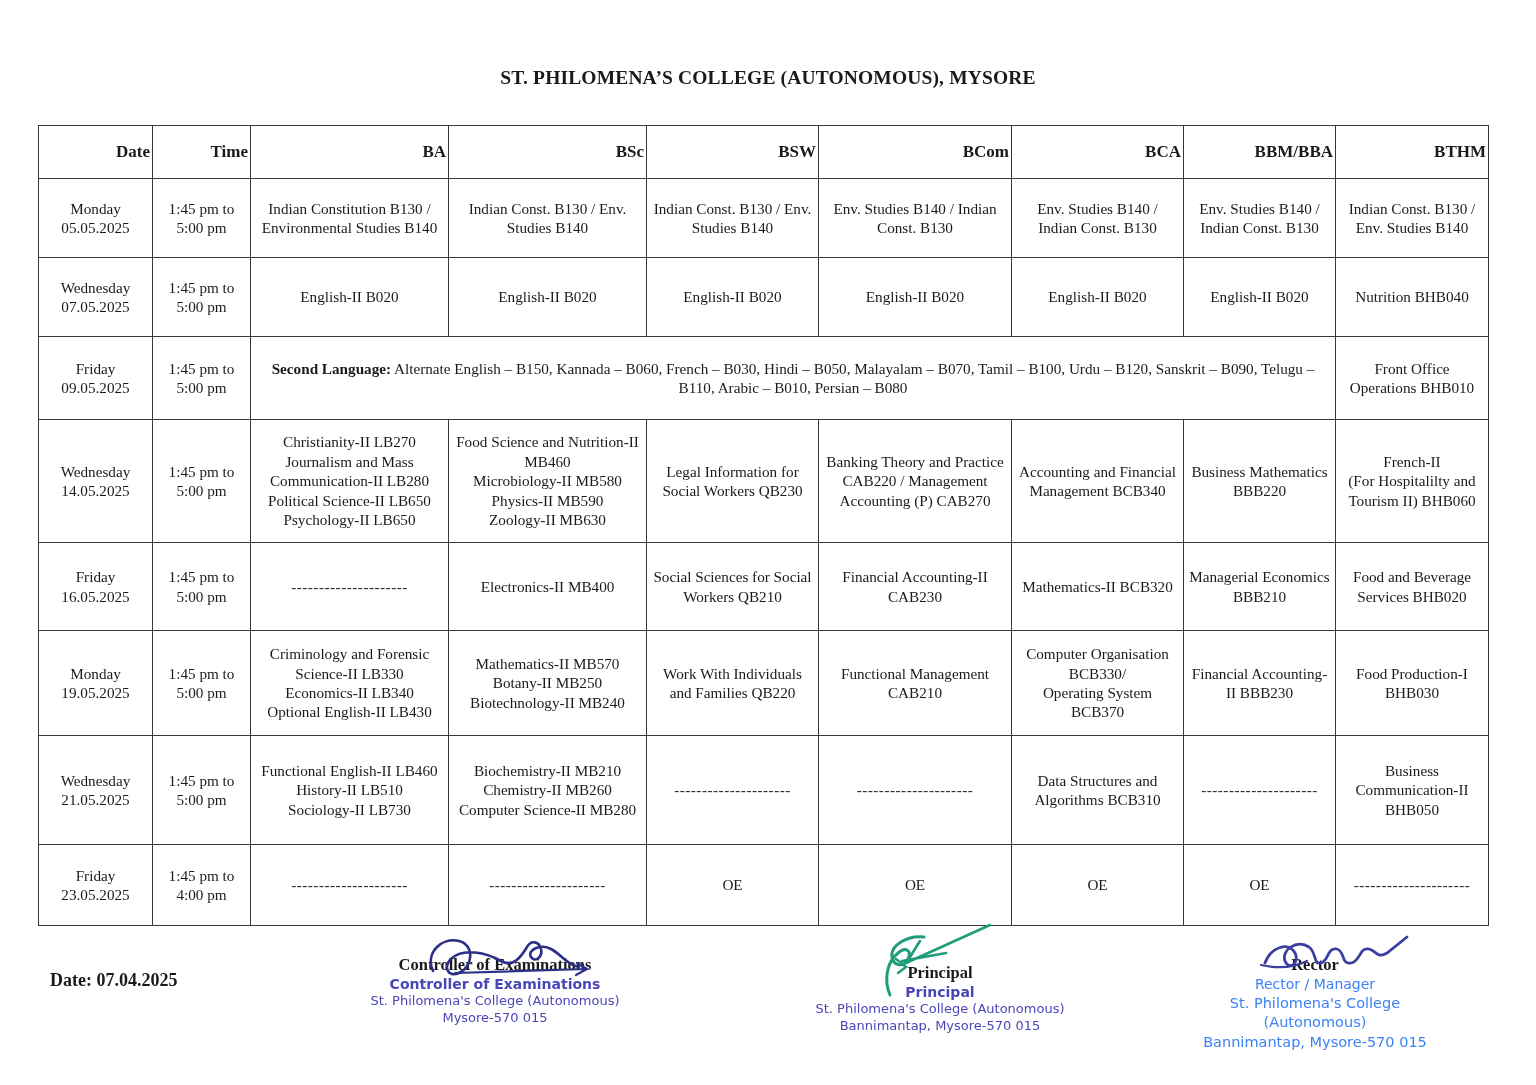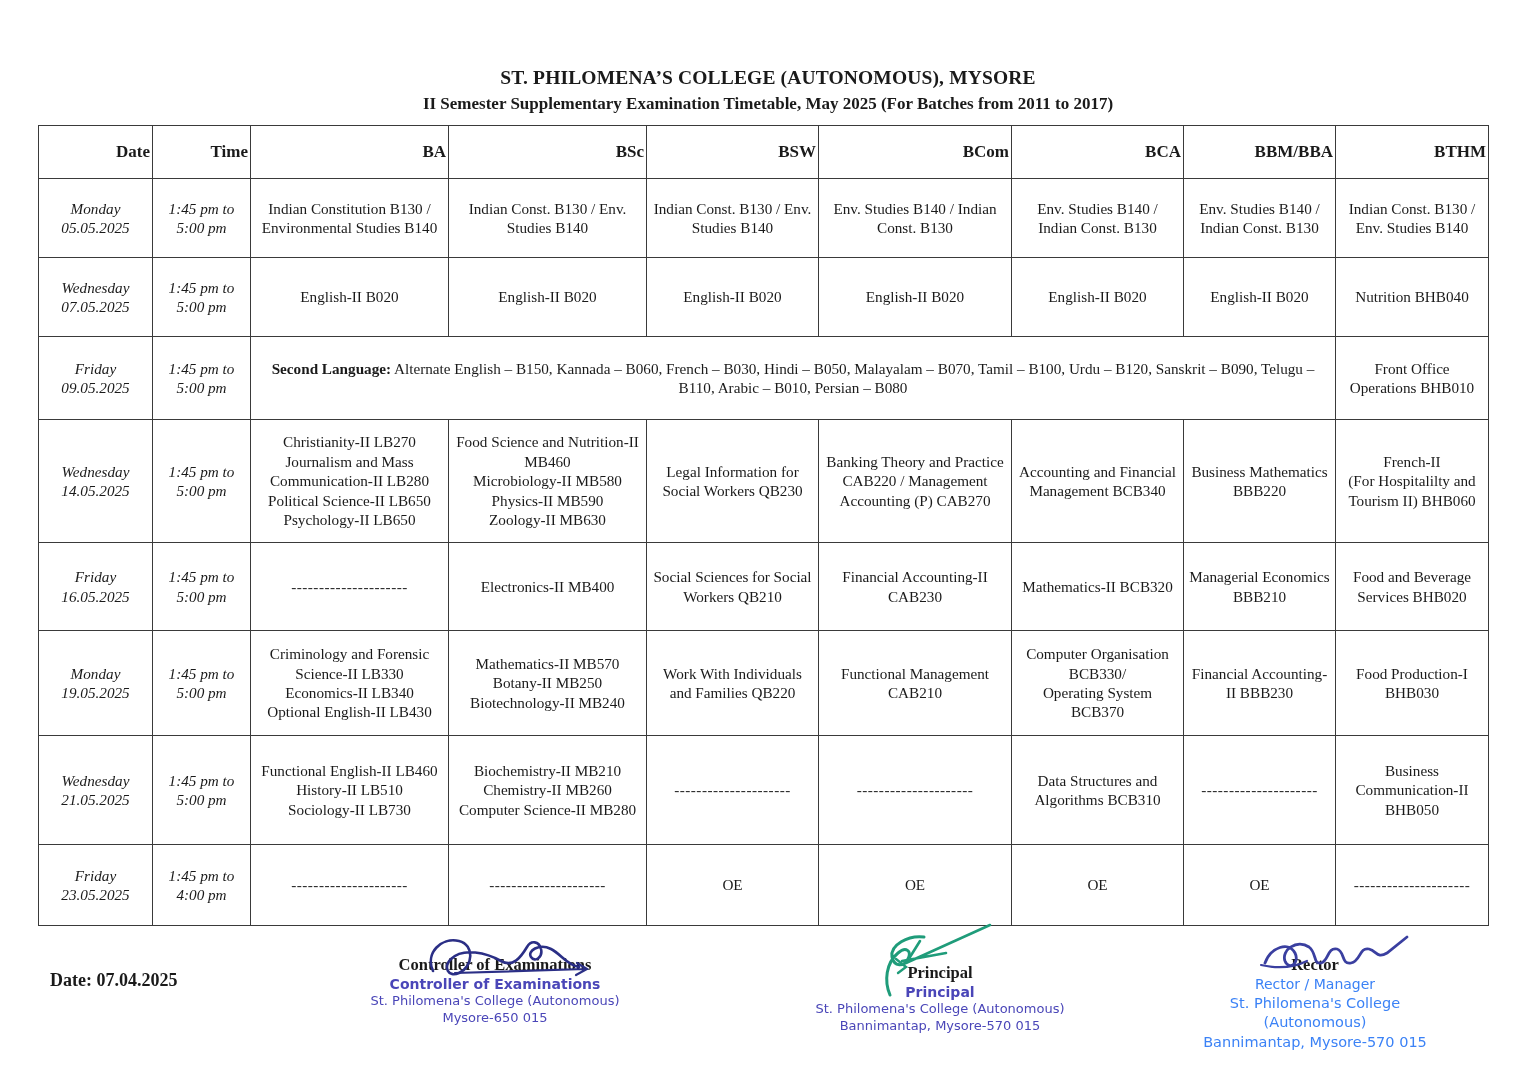--- a/index.html
+++ b/index.html
@@ -82,21 +82,20 @@
   .col-bsw   { width: 172px; }
   .col-bcom  { width: 193px; }
   .col-bca   { width: 172px; }
   .col-bbm   { width: 152px; }
   .col-bthm  { width: 153px; }
 
   td.date-cell,
   td.time-cell {
     font-weight: bold;
     font-size: 15.6px;
-    font-style: italic;
   }
   td.subject-cell { padding: 9px 5px; }
 
   .row-r1 td { height: 66px; }
   .row-r2 td { height: 66px; }
   .row-r3 td { height: 70px; }
   .row-r4 td { height: 110px; }
   .row-r5 td { height: 75px; }
   .row-r6 td { height: 92px; }
   .row-r7 td { height: 96px; }
@@ -174,21 +173,20 @@
   .scribble-prin { left: 60px;  top: -40px; }
   .scribble-rect { left: 105px; top: -32px; }
 </style>
 </head>
 <body>
 
 <div class="page">
 
   <div class="doc-header">
     <div class="doc-title">ST. PHILOMENA’S COLLEGE (AUTONOMOUS), MYSORE</div>
-    <div class="doc-subtitle">II Semester Supplementary Examination Timetable, May 2025 (For Batches from 2011 to 2017)</div>
   </div>
 
   <div class="tt-wrap">
     <table class="timetable">
       <colgroup>
         <col class="col-date">
           <col class="col-time">
           <col class="col-ba">
           <col class="col-bsc">
         <col class="col-bsw">
@@ -363,21 +361,21 @@
 
     <div class="sig-block sig-coe">
       <svg class="scribble scribble-coe" width="190" height="70" viewBox="0 0 190 70">
         <path d="M18 44 C10 26, 26 10, 44 14 C60 18, 58 40, 44 46 C33 51, 28 40, 36 32 C48 20, 72 26, 86 34 C98 41, 106 30, 112 20 C116 13, 124 14, 126 22 C128 30, 120 36, 116 30 C112 24, 124 16, 136 22 C146 27, 152 38, 164 40" fill="none" stroke="#2b2f86" stroke-width="2.6" stroke-linecap="round"></path>
         <path d="M40 46 L170 42 M162 36 L172 42 L161 48" fill="none" stroke="#2b2f86" stroke-width="2.2" stroke-linecap="round"></path>
       </svg>
       <div class="sig-title">Controller of Examinations</div>
       <div class="stamp">
         <div class="stamp-name">Controller of Examinations</div>
         <div class="stamp-line">St. Philomena's College (Autonomous)</div>
-        <div class="stamp-line">Mysore-650 015</div>
+        <div class="stamp-line">Mysore-570 015</div>
       </div>
     </div>
 
     <div class="sig-block sig-prin">
       <svg class="scribble scribble-prin" width="200" height="80" viewBox="0 0 200 80">
         <path d="M40 72 C34 58, 36 40, 48 30 C56 23, 62 28, 58 36 C54 44, 44 44, 42 34 C40 22, 58 12, 74 14" fill="none" stroke="#1f9c7a" stroke-width="3" stroke-linecap="round"></path>
         <path d="M56 40 L140 2 M52 38 L96 30 M60 34 L70 18" fill="none" stroke="#1f9c7a" stroke-width="2.6" stroke-linecap="round"></path>
         <path d="M46 36 L56 44 L48 50" fill="none" stroke="#1f9c7a" stroke-width="2.4" stroke-linecap="round"></path>
       </svg>
       <div class="sig-title">Principal</div>

